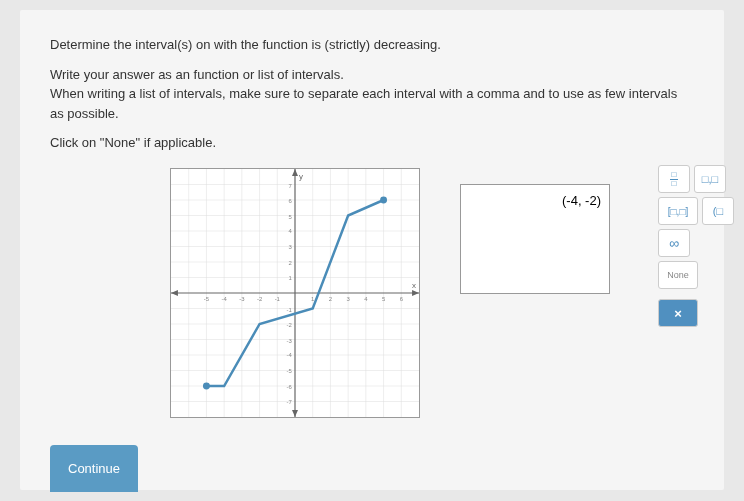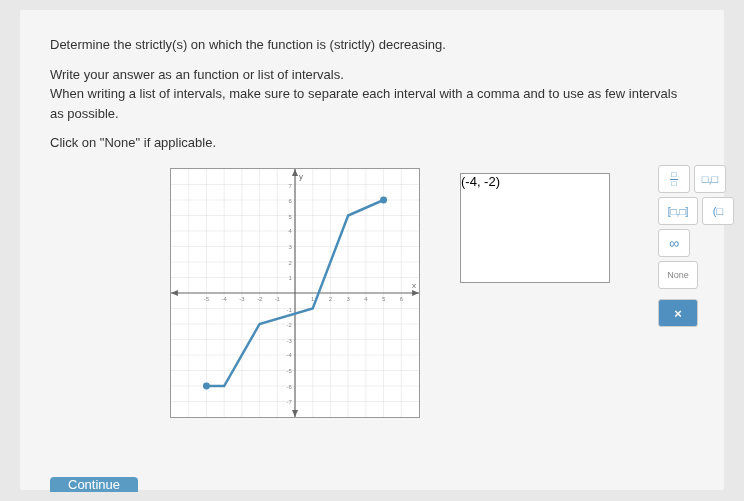--- a/index.html
+++ b/index.html
@@ -42,23 +42,24 @@
     }
     .graph-svg {
       width: 100%;
       height: 100%;
     }
     .answer-box {
       width: 150px;
       height: 110px;
       border: 1px solid #999;
       background: white;
-      padding: 0;
-      font-size: 13px;
-      margin-top: 5px;
+      padding: 8px;
+      font-size: 13px;
+      margin-top: 16px;
+      text-align: right;
     }
     .toolbox {
       position: absolute;
       right: -10px;
       top: 155px;
       display: flex;
       flex-direction: column;
       gap: 4px;
     }
     .tool-row {
@@ -102,32 +103,32 @@
       line-height: 1;
     }
     .frac-icon .top { border-bottom: 1px solid #5090c0; padding: 0 2px;}
     .continue-btn {
       position: absolute;
       bottom: -2px;
       left: 30px;
       background: #5a9bc4;
       color: white;
       border: none;
-      padding: 0 18px;
+      padding: 16px 18px;
       border-radius: 4px 4px 0 0;
       font-size: 13px;
       cursor: pointer;
     }
   </style>
 </head>
 <body>
 
 <div class="page-container">
   <div class="question-text">
-    <p>Determine the strictly(s) on which the function is (strictly) decreasing.</p>
+    <p>Determine the interval(s) on with the function is (strictly) decreasing.</p>
     <p>
       <span>Write your answer as an function or list of intervals.</span><br>
       <span>When writing a list of intervals, make sure to separate each interval with a comma and to use as few intervals as possible.</span>
     </p>
     <p>Click on "None" if applicable.</p>
   </div>
 
   <div class="content-area">
     <div class="graph-box">
       <svg class="graph-svg" viewBox="0 0 250 250">

